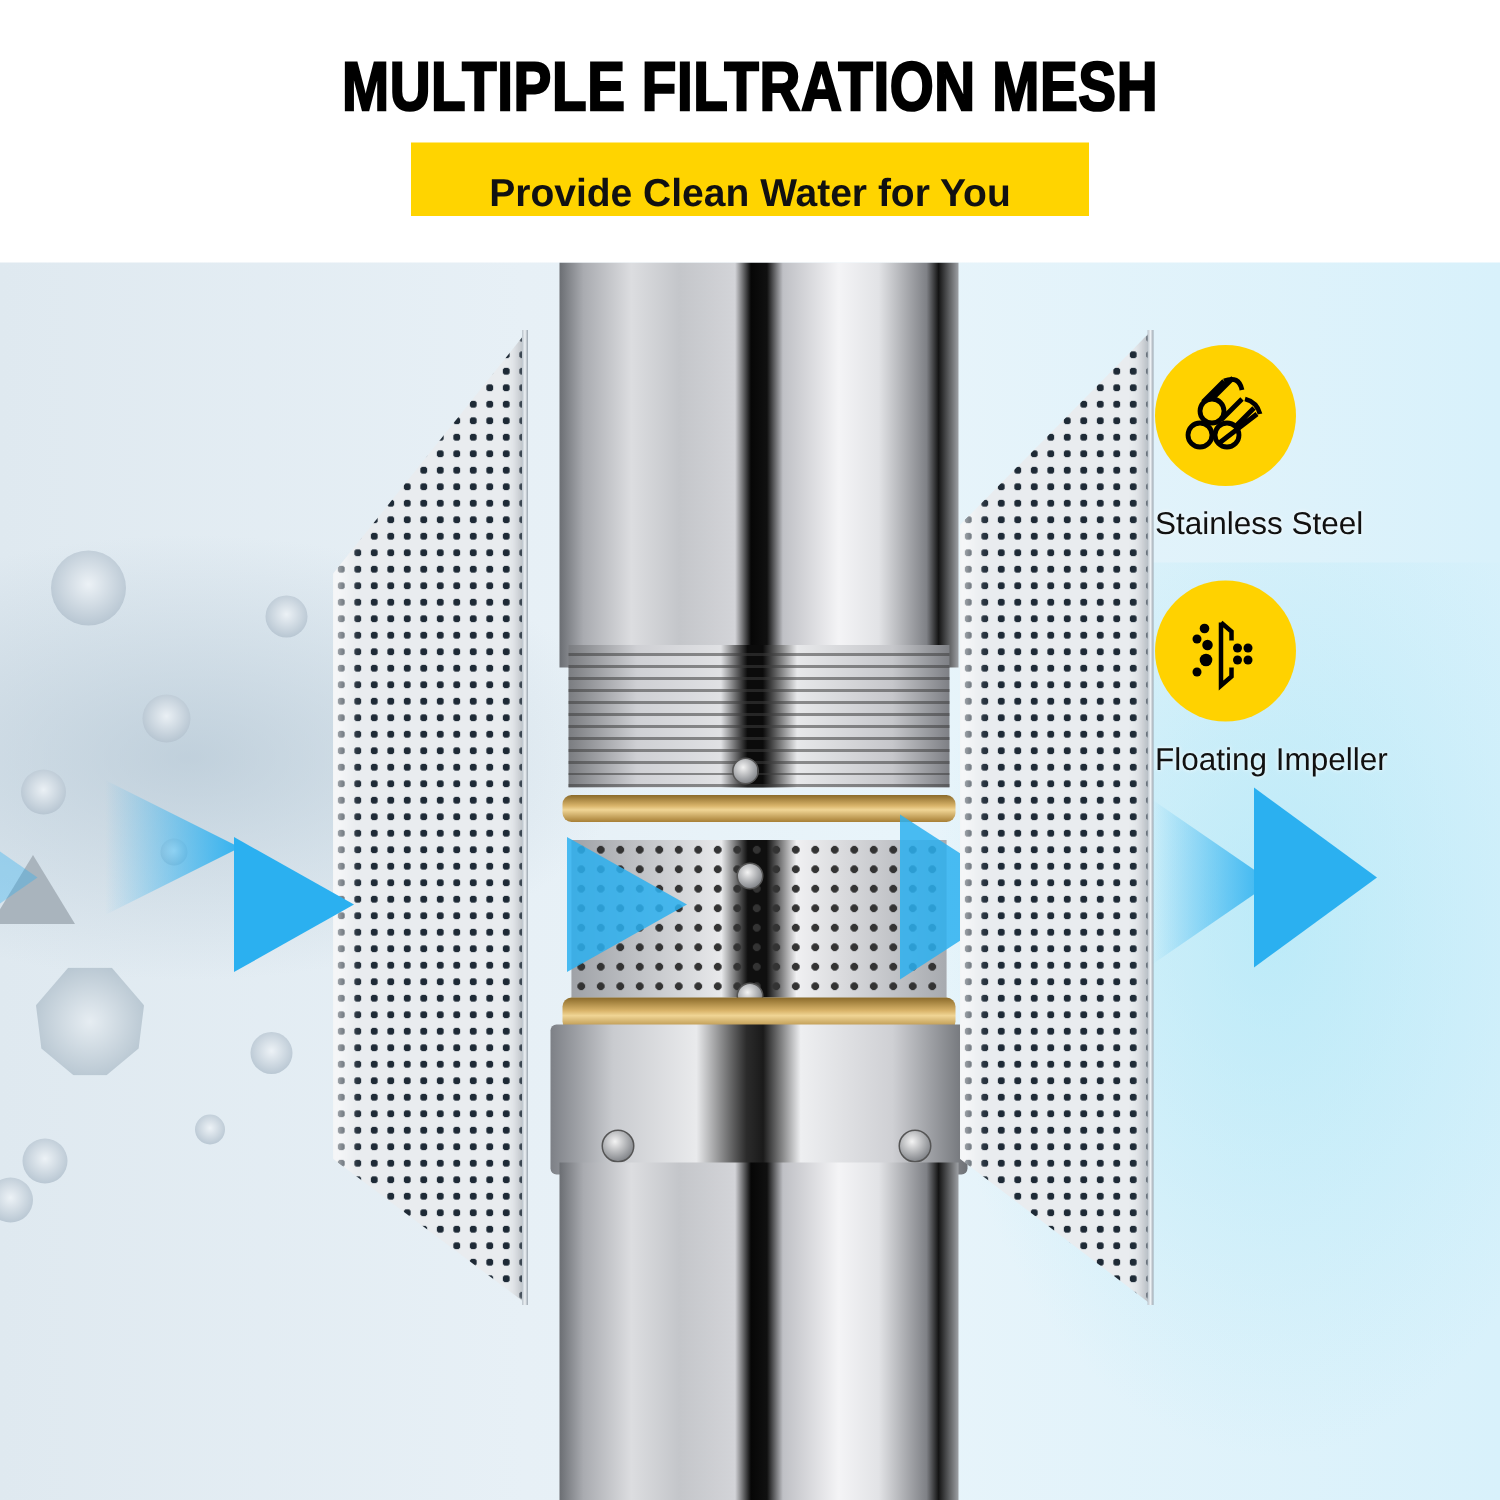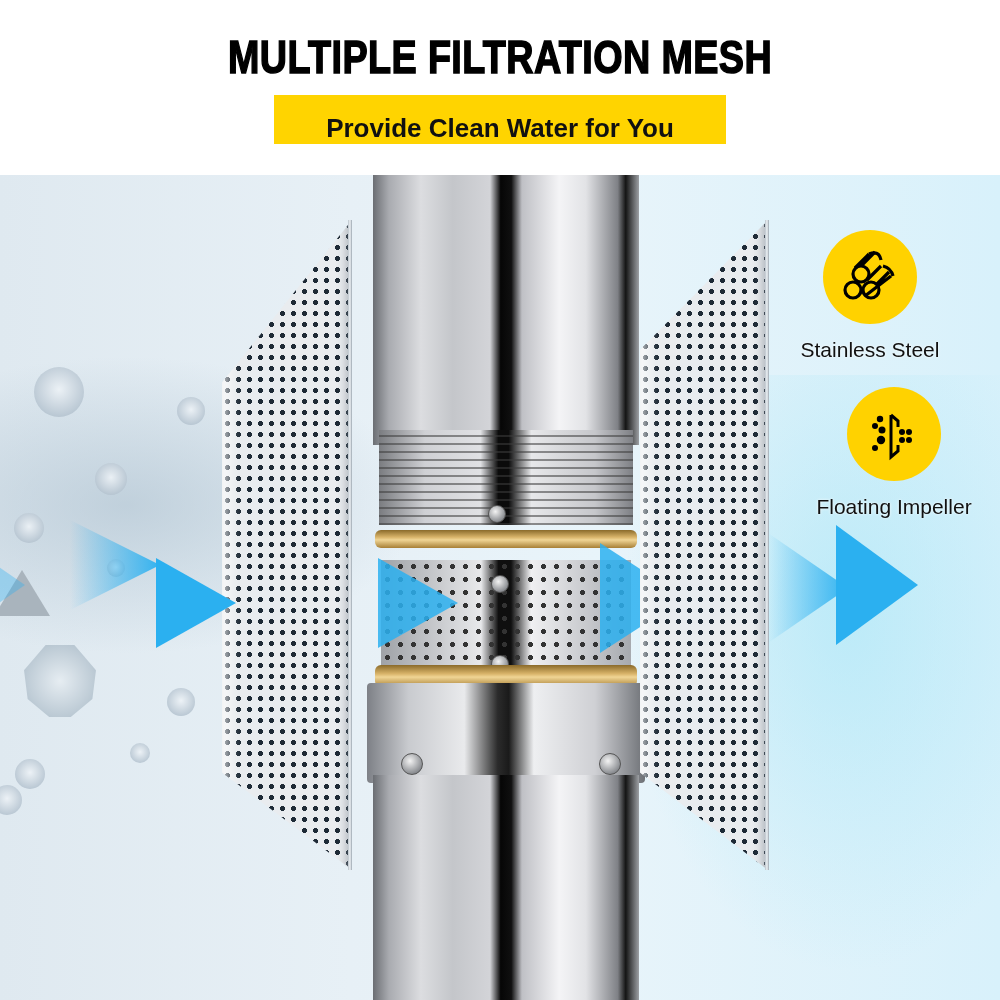--- a/index.html
+++ b/index.html
@@ -101,21 +101,21 @@
       border-left: 65px solid #2bb0f0;
     }
     .arrow-tail {
       position: absolute; height: 90px;
       background: linear-gradient(90deg, rgba(43,176,240,0), rgba(43,176,240,0.95));
     }
     .arrow-tail.tri {
       clip-path: polygon(0 0, 100% 50%, 0 100%);
     }
 
-    .feature { position: absolute; left: 770px; width: 200px; display: flex; flex-direction: column; align-items: center; }
+    .feature { position: absolute; left: 770px; width: 200px; display: flex; flex-direction: column; }
     .feature .circle {
       width: 94px; height: 94px; border-radius: 50%; background: #ffd200;
       display: flex; align-items: center; justify-content: center;
     }
     .feature .label { margin-top: 14px; font-size: 21px; color: #111; white-space: nowrap; text-shadow: 0 0 3px #fff; }
   </style>
 </head>
 <body>
 
 <div class="header">
@@ -179,21 +179,21 @@
         <path d="M16 22 L30 8 M28 34 L42 20 M22 20 L36 6"></path>
         <circle cx="14" cy="44" r="8"></circle>
         <circle cx="32" cy="44" r="8"></circle>
         <path d="M38 38 L50 26 M26 50 L52 30 M44 20 Q52 22 54 30"></path>
         <path d="M30 8 Q40 4 42 14"></path>
       </svg>
     </div>
     <div class="label">Stainless Steel</div>
   </div>
 
-  <div class="feature" style="top:212px;padding-left:48px;">
+  <div class="feature" style="top:212px;">
     <div class="circle">
       <svg width="62" height="62" viewBox="0 0 62 62">
         <g fill="#000">
           <circle cx="17" cy="16" r="3.2"></circle>
           <circle cx="12" cy="23" r="3"></circle>
           <circle cx="19" cy="27" r="3.5"></circle>
           <circle cx="18" cy="37" r="4.2"></circle>
           <circle cx="12" cy="45" r="3"></circle>
           <circle cx="39" cy="29" r="3"></circle>
           <circle cx="46" cy="29" r="3"></circle>

